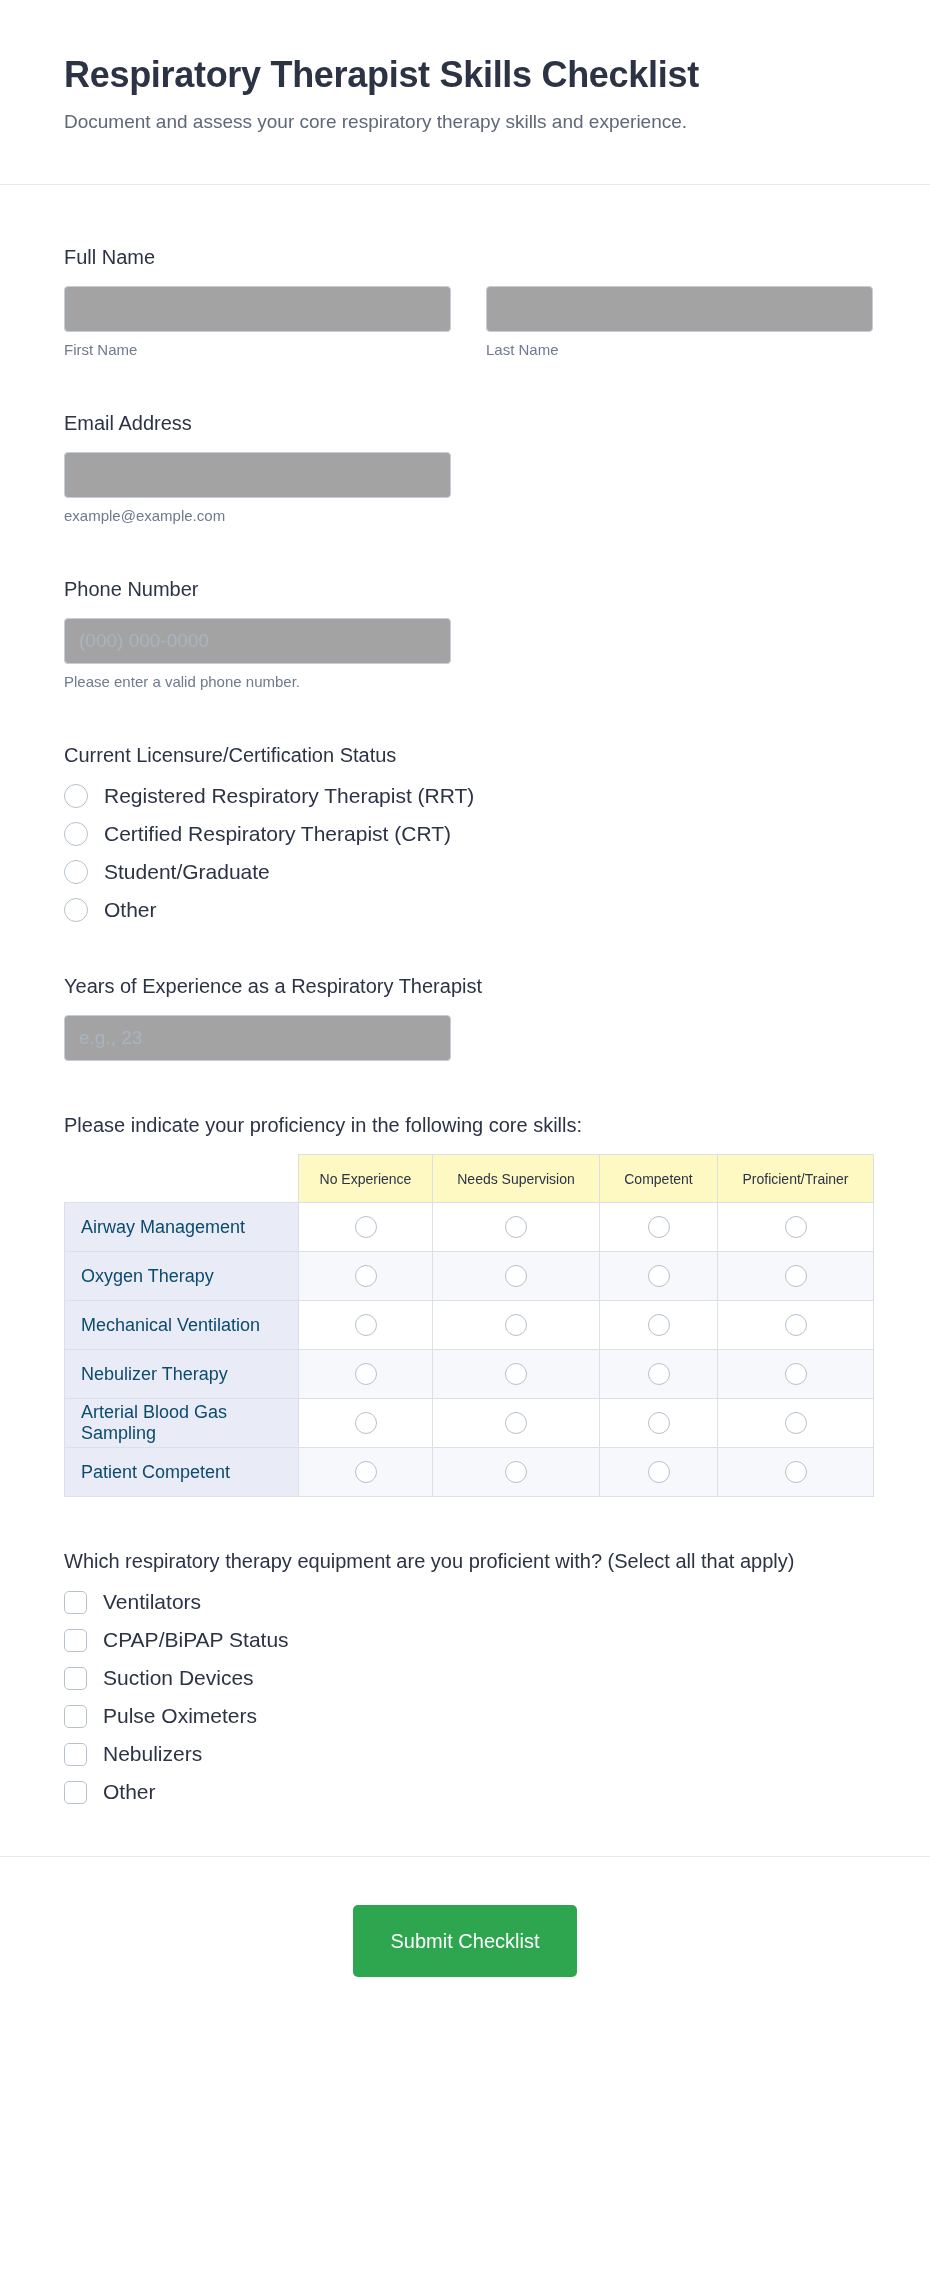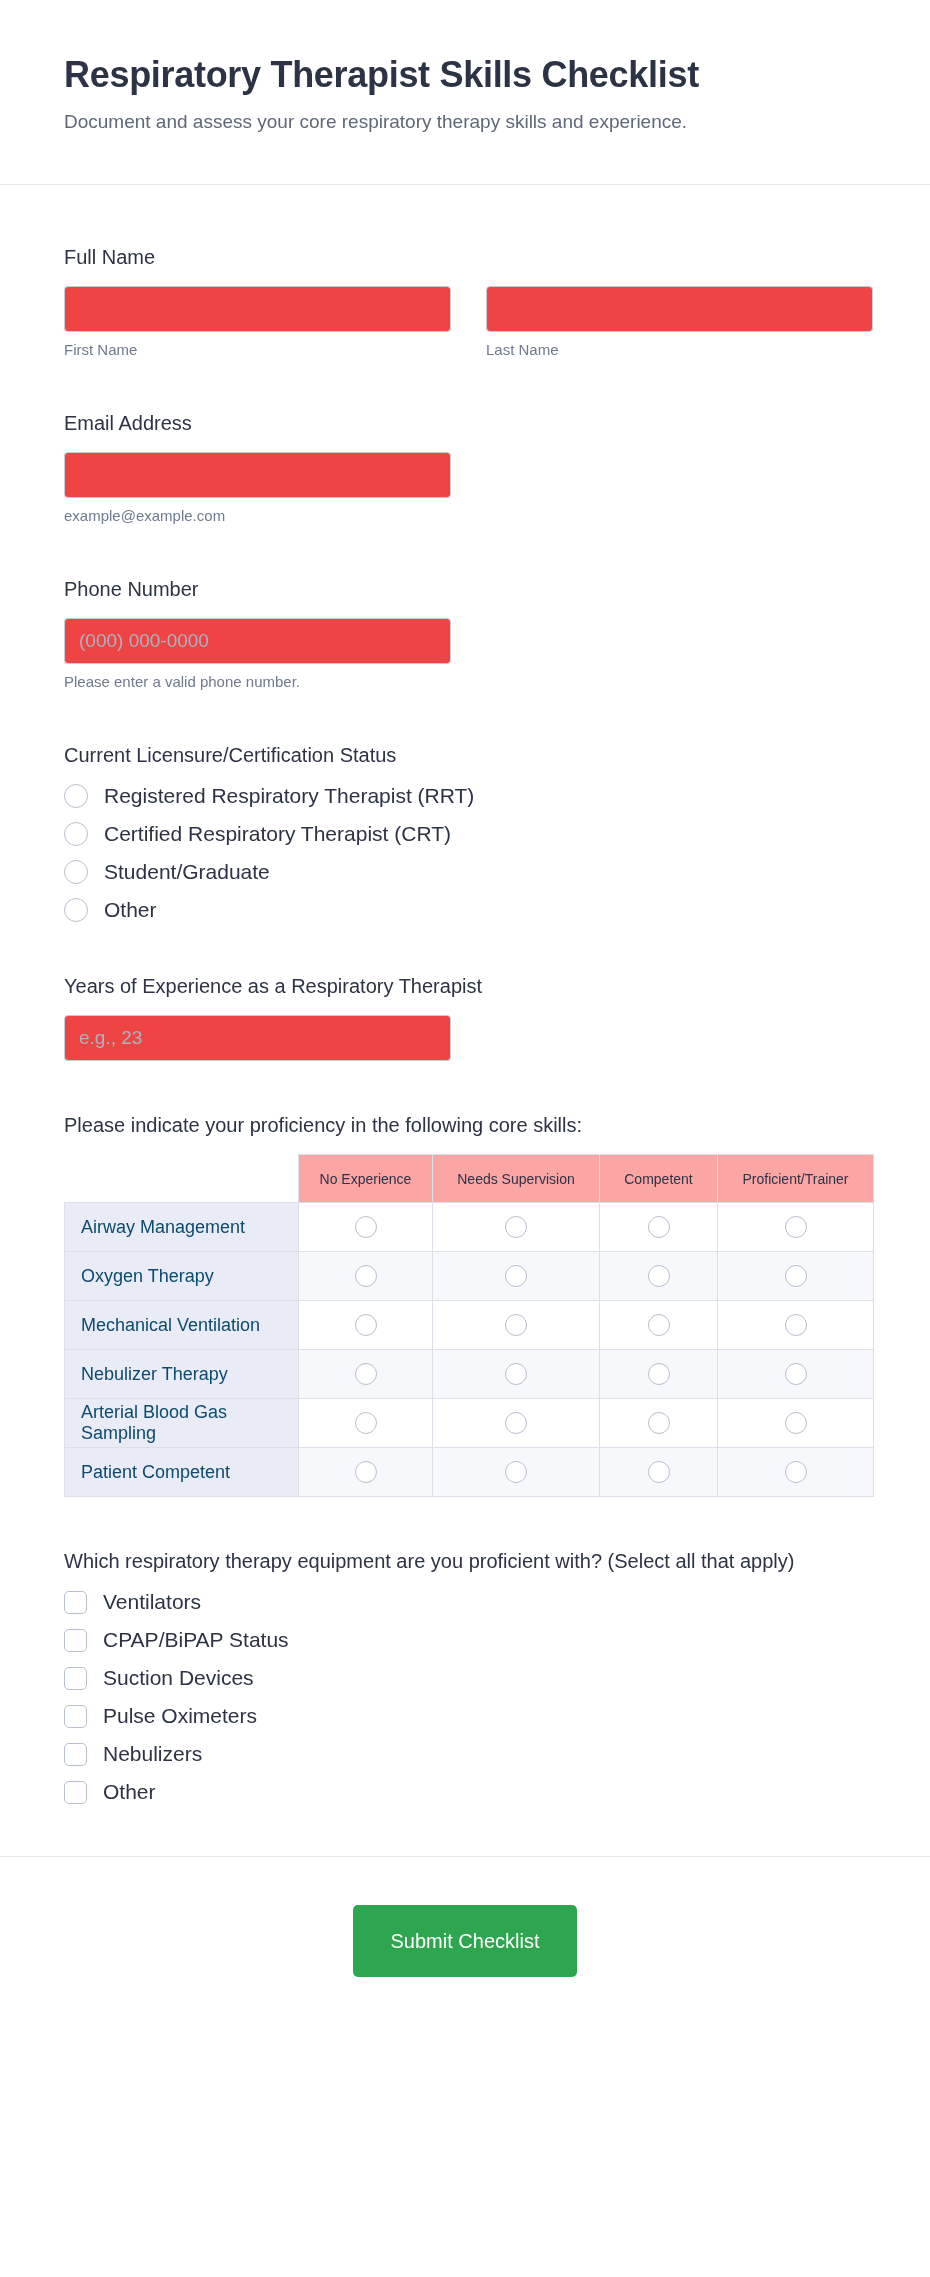--- a/index.html
+++ b/index.html
@@ -48,21 +48,21 @@
     line-height: 24px;
     font-weight: 500;
     color: #2c3345;
     margin-bottom: 17px;
   }
   .text-input {
     width: 387px;
     height: 46px;
     border: 1px solid #c4cdd9;
     border-radius: 4px;
-    background: #ef4444;
+    background: #a3a3a3;
     font-family: inherit;
     font-size: 19px;
     color: #2c3345;
     padding: 0 14px;
     outline: none;
   }
   .text-input::placeholder { color: #a9b3c1; }
   .sublabel {
     font-size: 15px;
     line-height: 18px;
@@ -105,21 +105,21 @@
   }
 
   
   .matrix {
     border-collapse: collapse;
     width: 809px;
     table-layout: fixed;
   }
   .matrix th, .matrix td { border: 1px solid #dcdfe8; }
   .matrix thead th {
-    background: #fca5a5;
+    background: #fef9c3;
     height: 48px;
     font-size: 14px;
     font-weight: 500;
     color: #2c3345;
     text-align: center;
     padding: 0 4px;
   }
   .matrix thead th.corner {
     background: #ffffff;
     border-top: 1px solid #ffffff;

